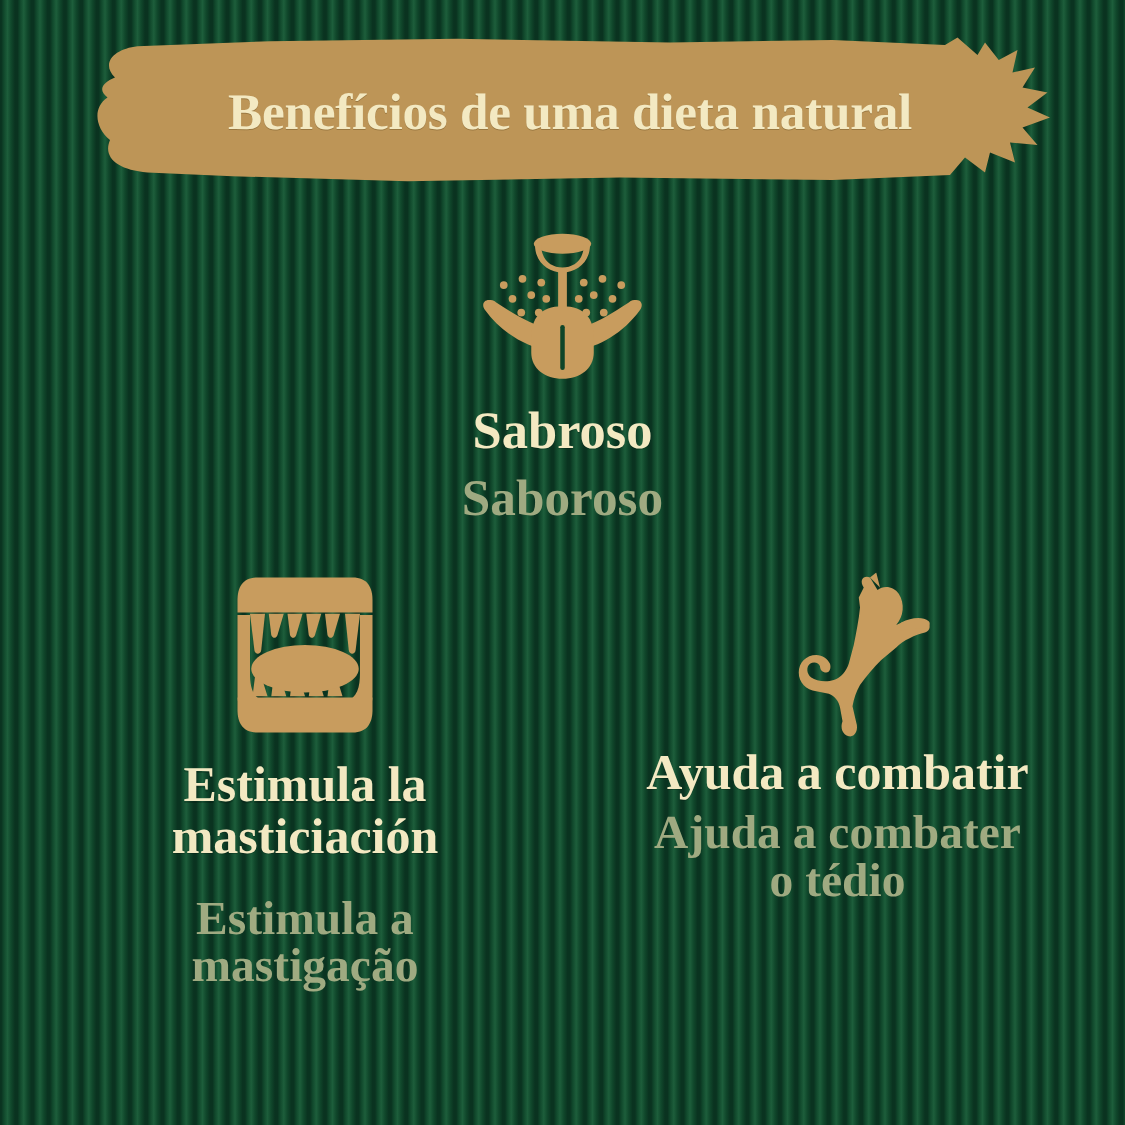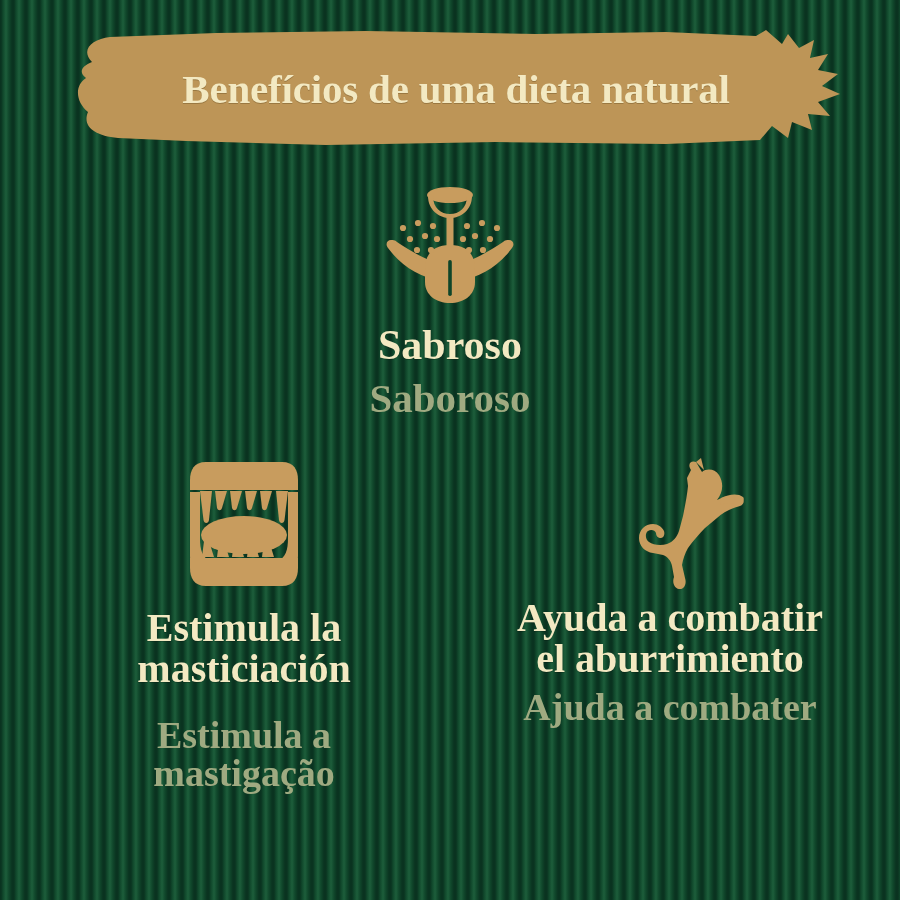--- a/index.html
+++ b/index.html
@@ -292,20 +292,20 @@
                    L 92,20 Z"></path>
 
           <path d="M 101,4 L 106,0 L 109,12 Z"></path>
 
           <path d="M 126,40 C 134,36 143,35 148,39 C 150,41 148,45 144,45 C 137,45 130,45 125,47 Z"></path>
         </g>
       </svg>
     </div>
     <div class="label-es">
       <span class="line">Ayuda a combatir</span>
-      <span class="line">el aburrimiento</span>
     </div>
     <div class="label-pt">
       <span class="line">Ajuda a combater</span>
+      <span class="line">o tédio</span>
     </div>
   </div>
 
 </div>
 
 </body></html>

